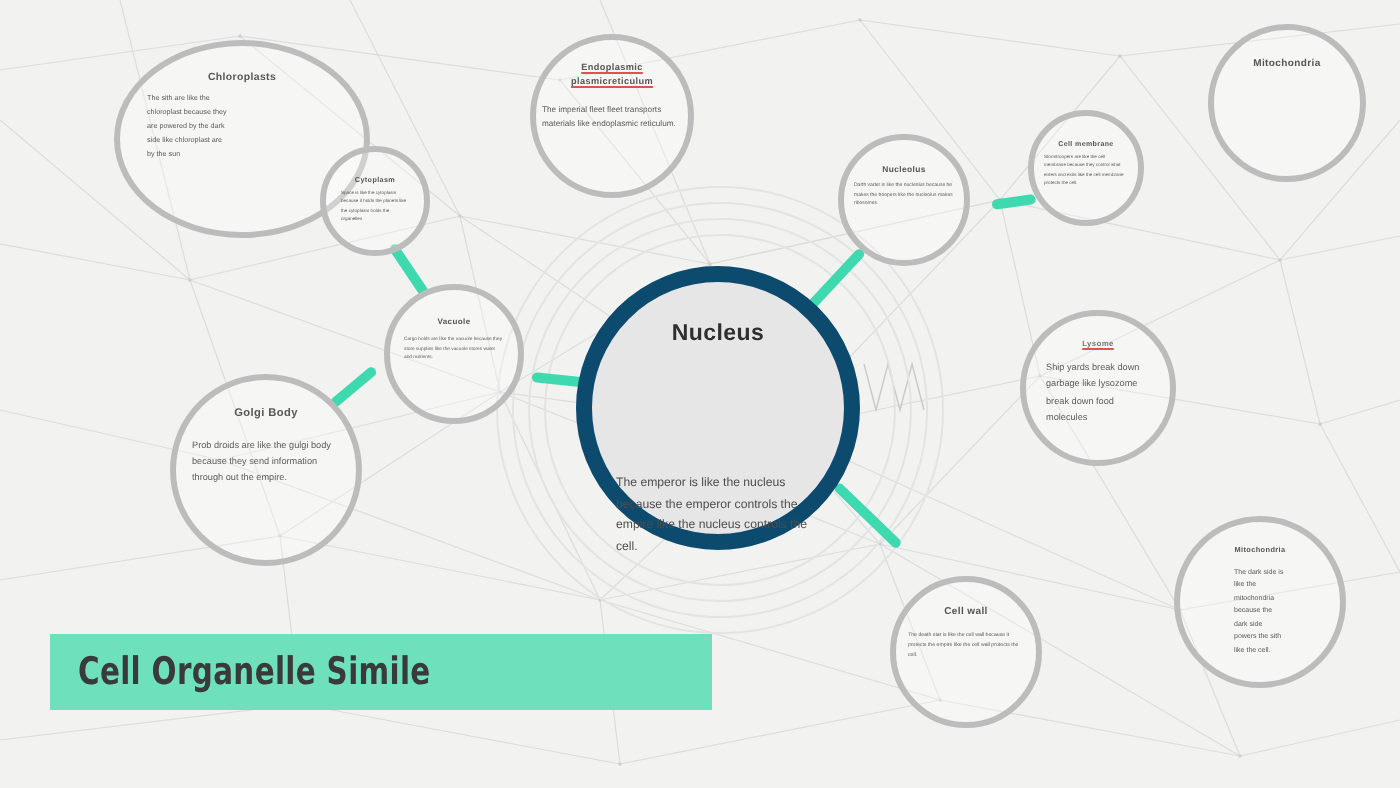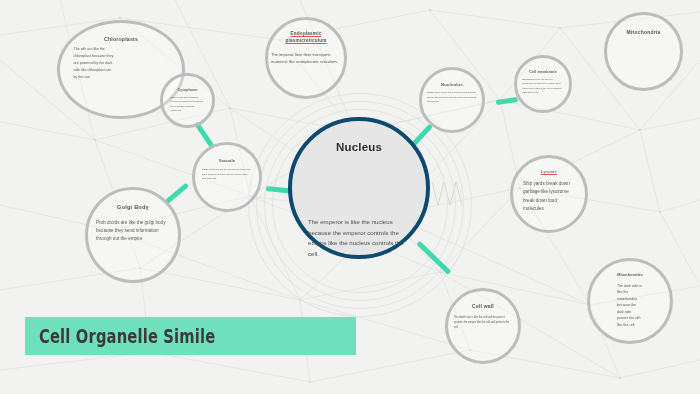--- a/index.html
+++ b/index.html
@@ -27,22 +27,22 @@
   .node .body{
     text-align:left;color:#5a5a5a;
   }
   .node.sm{font-size:3.4px;}
   .node .title.redline{text-decoration:underline;text-decoration-color:#e05252;}
   .rw{color:#555;text-decoration:underline;text-decoration-color:#e04343;
       text-decoration-style:solid;}
 
   
   #nucleus-node{
-    position:absolute;left:288px;top:117px;width:142px;height:142px;
-    border-radius:50%;border:4px solid #0c4a6e;background:#e6e6e6;
+    position:absolute;left:288px;top:133px;width:142px;height:142px;
+    border-radius:50%;border:8px solid #0c4a6e;background:#e6e6e6;
     box-sizing:border-box;display:flex;flex-direction:column;
     align-items:center;justify-content:flex-start;gap:48px;
   }
   #nucleus-node .title{font-size:11.5px;font-weight:bold;color:#2f2f2f;margin-top:20px;letter-spacing:.2px;}
   #nucleus-node .body{font-size:6.1px;line-height:1.75;color:#4d4d4d;margin-top:16px;width:102px;text-align:left;}
   .halo{position:absolute;border-radius:50%;border:1px solid #e3e3e3;pointer-events:none;}
 
   
   .link{position:absolute;background:#3fd9b0;border-radius:4px;height:5px;transform-origin:0 50%;}
 

